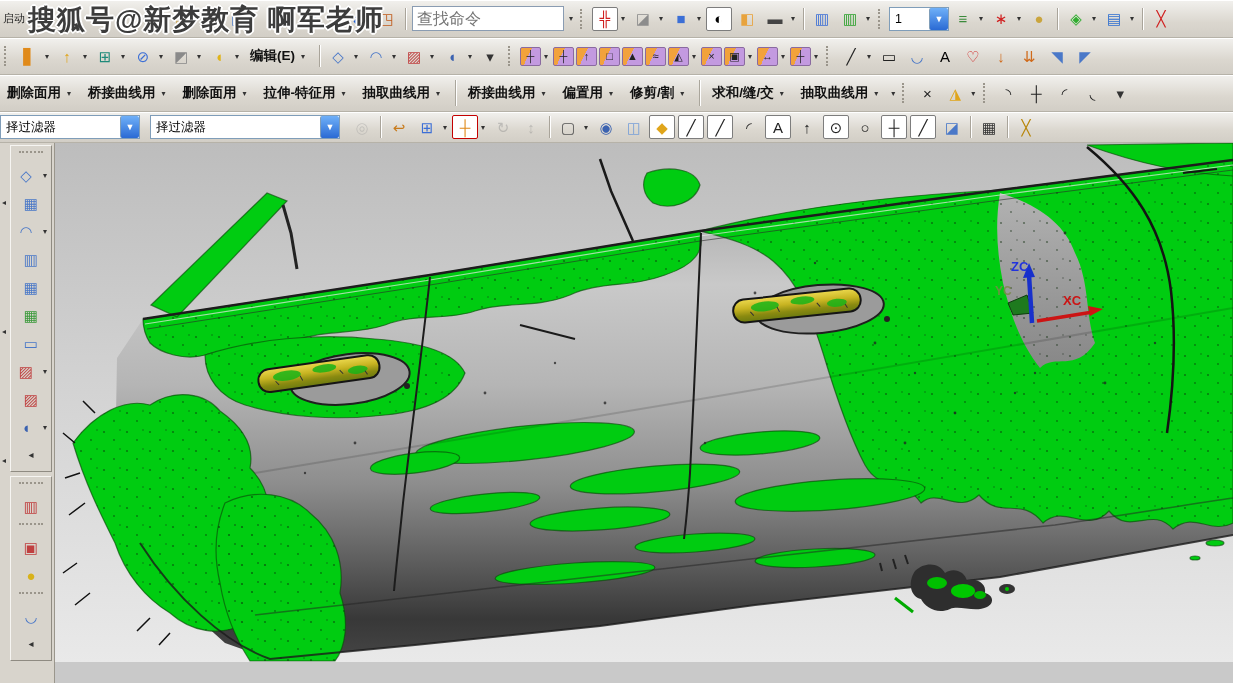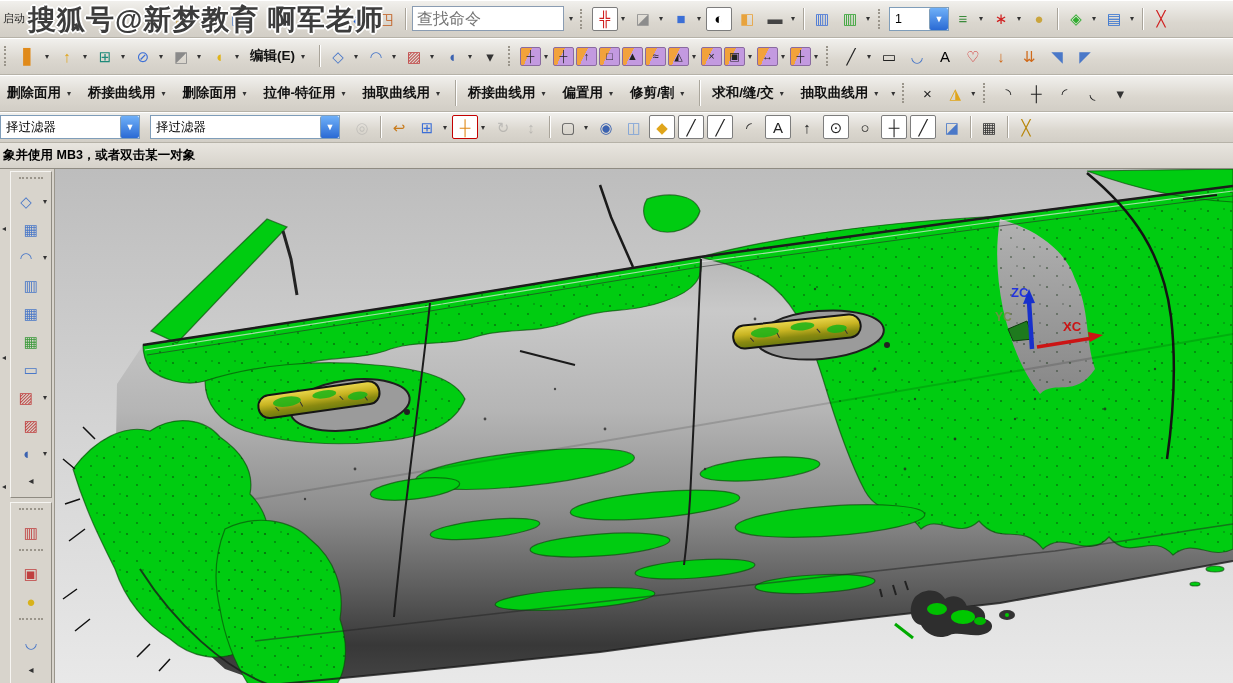--- a/index.html
+++ b/index.html
@@ -612,23 +612,20 @@
         </span>
         <span class="tsep"></span>
         <span class="titem">
           <span class="tbtn">
             <span class="glyph" style="color: rgb(184, 134, 11);">╳</span>
           </span>
         </span>
       </span>
   </div>
 
-  <div class="statusbar">
-    <span>象并使用 MB3，或者双击某一对象</span>
-  </div>
 
   <div class="main">
     <div class="edgestrip">
       <span>◂</span>
       <span>◂</span>
       <span>◂</span>
     </div>
     <div class="leftdock">
       <span class="vert">
           <span class="hgrip"></span>

